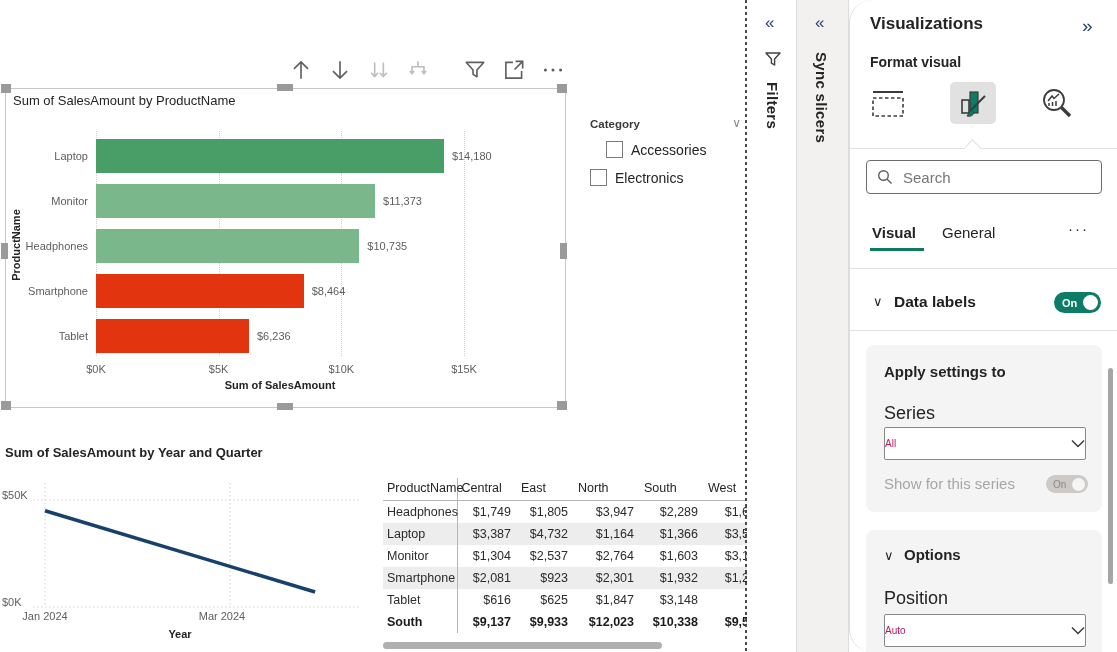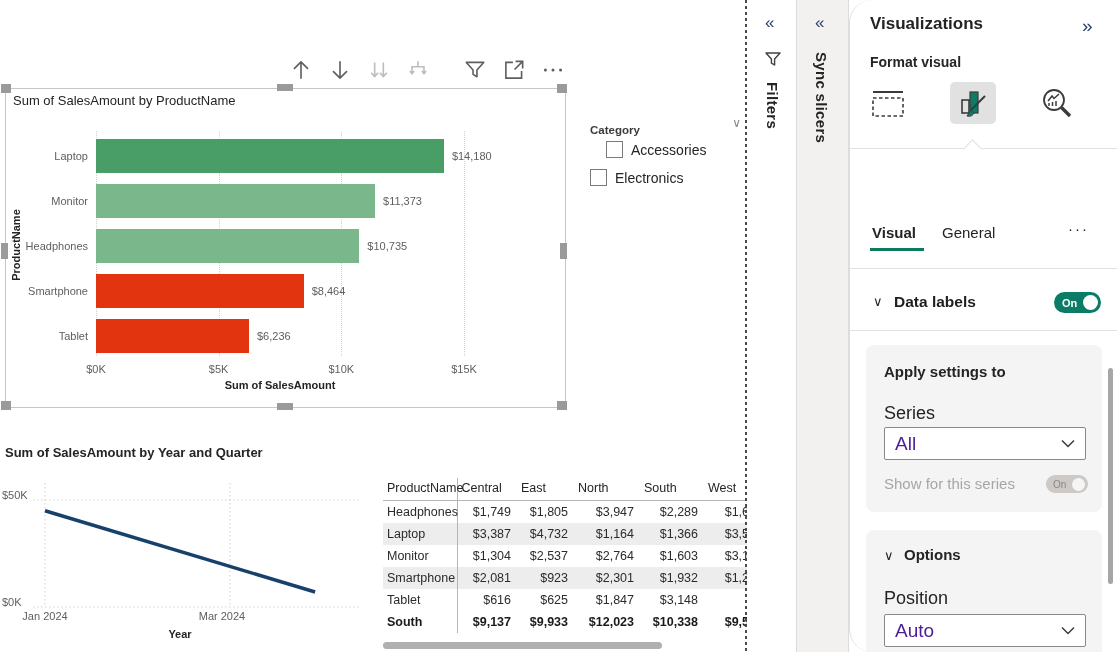--- a/index.html
+++ b/index.html
@@ -51,21 +51,21 @@
   .toggle{border-radius:11px;display:flex;align-items:center;position:relative;}
   .toggle.on{background:#0d7c66;width:47px;height:21px;}
   .toggle.on .tg-txt{color:#fff;font-size:11px;font-weight:bold;margin-left:8px;}
   .toggle.on .tg-knob{position:absolute;right:3px;width:15px;height:15px;border-radius:50%;background:#fff;}
   .toggle.dis{background:#ccc9c7;width:42px;height:18px;}
   .toggle.dis .tg-txt{color:#8a8886;font-size:10px;margin-left:7px;}
   .toggle.dis .tg-knob{position:absolute;right:3px;width:13px;height:13px;border-radius:50%;background:#f6f5f4;}
   .card{background:#f4f4f4;border-radius:8px;}
   .card-h{font-size:15px;font-weight:600;color:#252423;}
   .fld-label{font-size:18px;color:#252423;}
-  .dropdown{width:202px;height:33px;background:#fff;border:1px solid #8a8886;border-radius:2px;display:flex;align-items:center;justify-content:space-between;padding:0 10px;font-size:19px;color:#4c1d95;}
+  .dropdown{width:202px;height:33px;background:#fff;border:1px solid #8a8886;border-radius:2px;display:flex;align-items:center;justify-content:space-between;padding:0 0;font-size:10px;color:#be185d;}
   .dim{color:#a8a6a4;font-size:15px;}
   .scroll-thumb{background:#a6a6a6;border-radius:3px;}
 </style>
 </head>
 <body>
 
 <div id="screen">
 
   <div class="abs" id="canvas" style="left:0;top:0;width:747px;height:652px;">
 
@@ -143,21 +143,21 @@
     <div class="handle" style="left:1px;top:84px;width:10px;height:9px;"></div>
     <div class="handle" style="left:277px;top:84px;width:16px;height:7px;"></div>
     <div class="handle" style="left:557px;top:84px;width:10px;height:9px;"></div>
     <div class="handle" style="left:1px;top:243px;width:7px;height:16px;"></div>
     <div class="handle" style="left:560px;top:243px;width:7px;height:16px;"></div>
     <div class="handle" style="left:1px;top:401px;width:10px;height:9px;"></div>
     <div class="handle" style="left:277px;top:403px;width:16px;height:7px;"></div>
     <div class="handle" style="left:557px;top:401px;width:10px;height:9px;"></div>
 
     <div class="abs" style="left:588px;top:115px;width:157px;height:90px;">
-      <div class="abs" style="left:2px;top:3px;font-size:11.5px;font-weight:600;color:#3b3b3b;margin-top:6px;">Category</div>
+      <div class="abs" style="left:2px;top:3px;font-size:11.5px;font-weight:600;color:#3b3b3b;">Category</div>
       <div class="abs" style="right:4px;top:1px;font-size:12px;color:#8a8886;">∨</div>
       <div class="slicer-opt" style="left:2px;top:26px;margin-left:16px;">
         <span class="checkbox"></span>
         <span>Accessories</span>
       </div>
       <div class="slicer-opt" style="left:2px;top:54px;">
         <span class="checkbox"></span>
         <span>Electronics</span>
       </div>
     </div>
@@ -291,20 +291,27 @@
         <line x1="21.5" y1="21.5" x2="30" y2="30" stroke="#3b3b3b" stroke-width="3.4"></line>
         <polyline points="8,15 12,10 14,12.5 19,8" fill="none" stroke="#3b3b3b" stroke-width="1.5"></polyline>
         <line x1="9" y1="17" x2="9" y2="20" stroke="#3b3b3b" stroke-width="1.5"></line>
         <line x1="12.5" y1="16" x2="12.5" y2="20" stroke="#3b3b3b" stroke-width="1.5"></line>
         <line x1="16" y1="15" x2="16" y2="20" stroke="#3b3b3b" stroke-width="1.5"></line>
       </svg>
     </div>
     <div class="abs divider" style="left:0;top:148px;width:268px;"></div>
     <div class="abs notch" style="left:116px;top:142px;"></div>
 
+    <div class="abs searchbox" style="left:16px;top:160px;width:236px;height:34px;">
+      <svg width="16" height="16" viewBox="0 0 16 16">
+        <circle cx="6.5" cy="6.5" r="4.8" fill="none" stroke="#5f5f5f" stroke-width="1.4"></circle>
+        <line x1="10.2" y1="10.2" x2="14.5" y2="14.5" stroke="#5f5f5f" stroke-width="1.4"></line>
+      </svg>
+      <input placeholder="Search" style="">
+    </div>
 
     <div class="abs tab sel" style="left:22px;top:224px;">Visual</div>
     <div class="abs" style="left:20px;top:248px;width:54px;height:3px;background:#0c7a5e;"></div>
     <div class="abs tab" style="left:92px;top:224px;">General</div>
     <div class="abs dots" style="left:218px;top:220px;">···</div>
     <div class="abs divider" style="left:0;top:268px;width:268px;"></div>
 
     <div class="abs sec-chev" style="left:23px;top:294px;">∨</div>
     <div class="abs sec-label" style="left:44px;top:293px;">Data labels</div>
     <div class="abs toggle on" style="left:204px;top:292px;">

